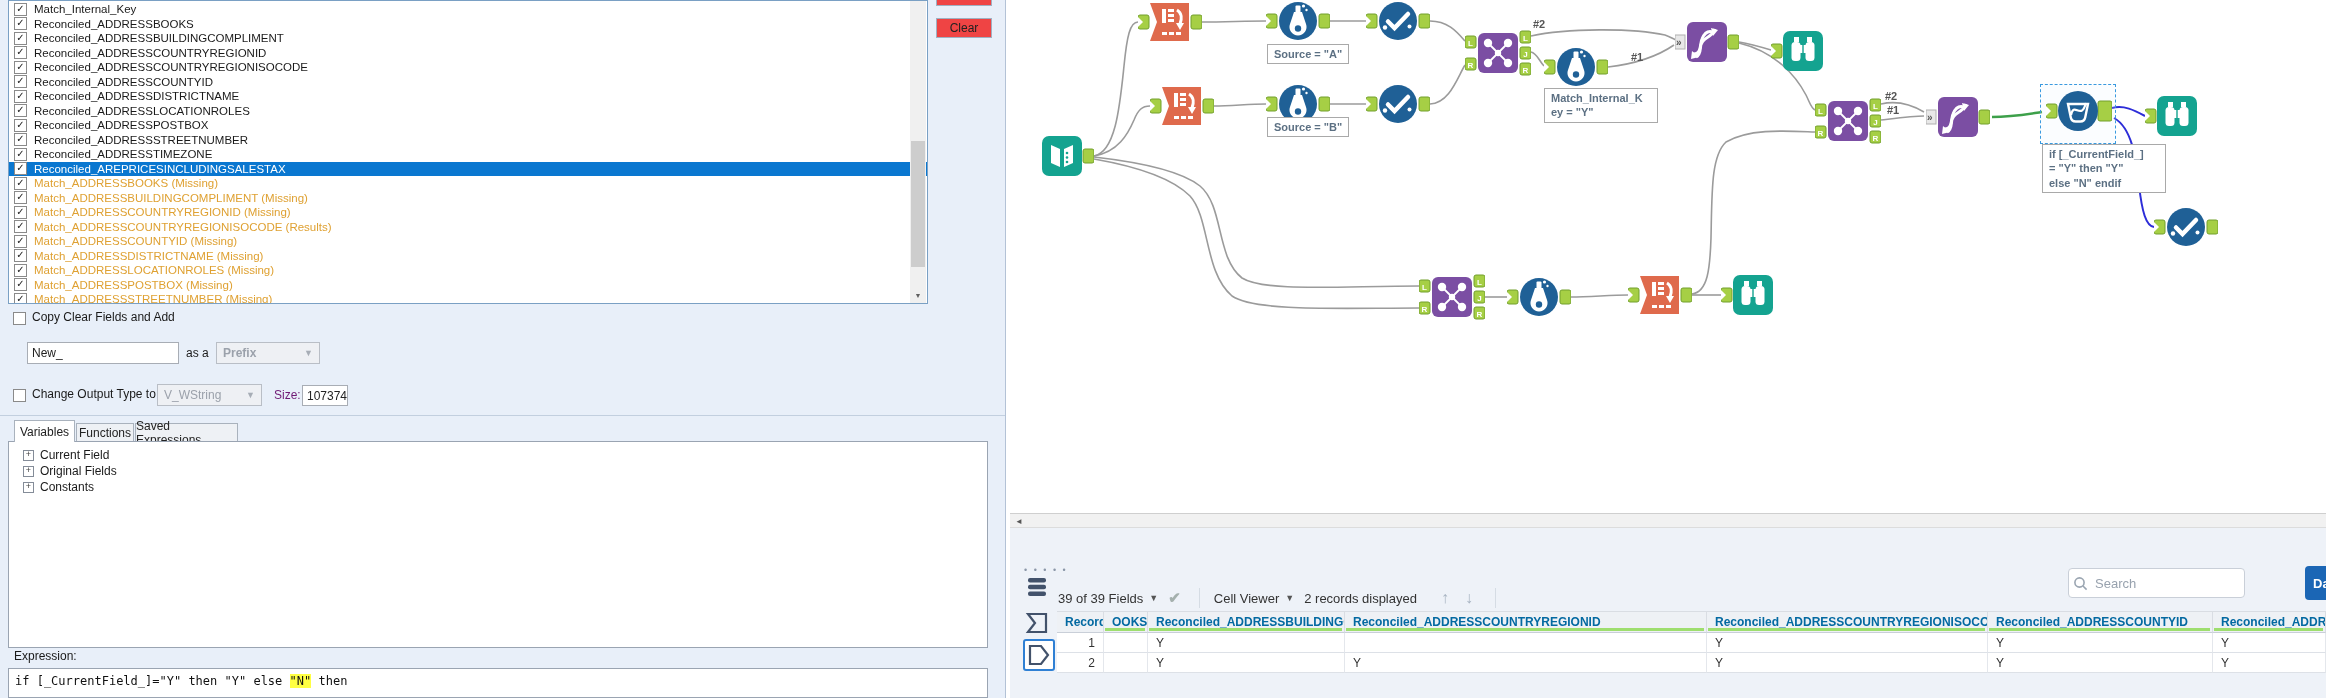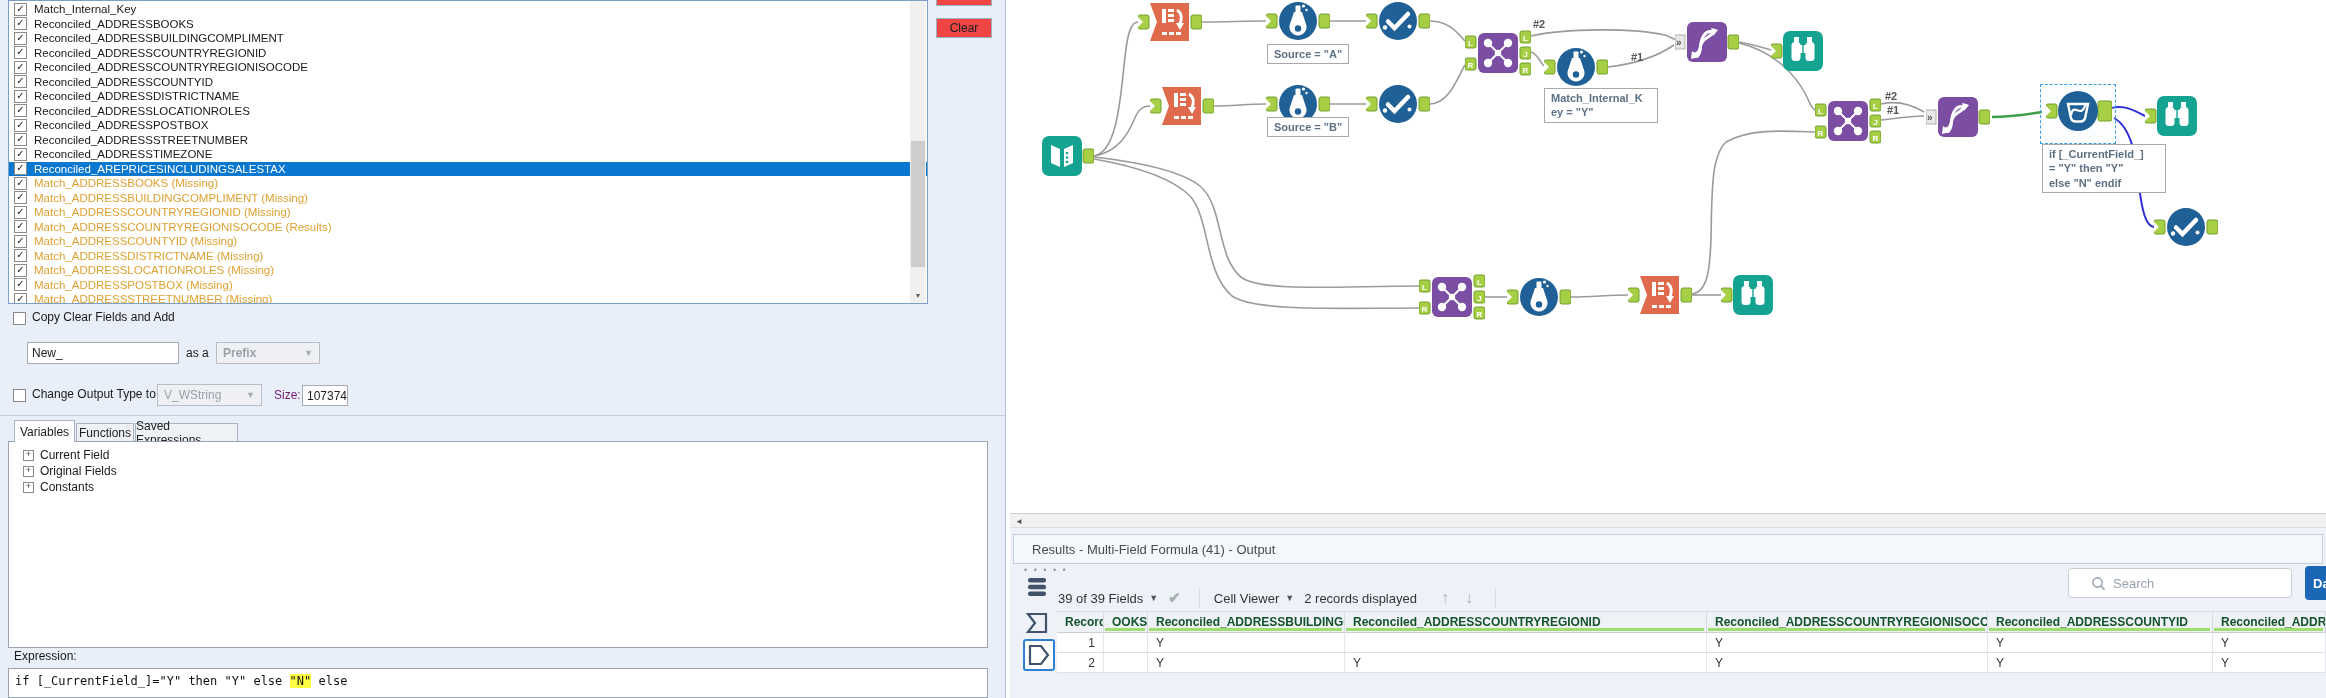--- a/index.html
+++ b/index.html
@@ -62,29 +62,29 @@
   .titlebar{position:absolute;left:3px;top:21px;width:1310px;height:30px;background:#f4f7fb;border:1px solid #c5d0de;box-sizing:border-box;
             display:flex;align-items:center;padding-left:18px;font-size:13px;color:#4a4a4a;}
   .dots{position:absolute;left:14px;top:52px;color:#8b97a8;font-size:9px;letter-spacing:2px;}
   .gicon{position:absolute;left:13px;width:28px;height:28px;display:flex;align-items:center;justify-content:center;}
   .gicon.sel{border:2px solid #2f80d4;border-radius:3px;background:#fff;}
   .tb-row{position:absolute;left:48px;top:72px;height:26px;display:flex;align-items:center;font-size:13px;color:#333;}
   .tb-row .car{font-size:9px;color:#555;margin:0 10px 0 6px;}
   .tb-sep{width:1px;height:20px;background:#d5dce4;margin:0 14px;}
   .tb-check{color:#a4b0ad;font-size:15px;font-weight:bold;margin-right:4px;}
   .tb-arrow{color:#a8b4c2;font-size:16px;margin:0 8px;}
-  .searchbox{position:absolute;left:1058px;top:55px;width:224px;height:30px;background:#fff;border:1px solid #c9cfd8;border-radius:4px;
-             box-sizing:border-box;display:flex;align-items:center;padding-left:22px;}
+  .searchbox{position:absolute;left:1058px;top:55px;width:177px;height:30px;background:#fff;border:1px solid #c9cfd8;border-radius:4px;
+             box-sizing:border-box;display:flex;align-items:center;padding-left:4px;}
   .searchbox .ph{color:#98a2ae;font-size:13px;margin-left:7px;}
   .da-btn{position:absolute;left:1295px;top:53px;width:36px;height:34px;background:#1b66b5;border-radius:4px;
           color:#fff;font-size:13px;font-weight:bold;display:flex;align-items:center;padding-left:8px;box-sizing:border-box;}
   .grid{position:absolute;left:47px;top:98px;}
   .thead,.tr{display:flex;}
   .th{position:relative;height:22px;background:#eef1f5;border-right:1px solid #d9dde3;border-bottom:1px solid #c9cfd8;border-top:1px solid #d9dde3;
-      box-sizing:border-box;font-size:12px;font-weight:bold;color:#14532d;display:flex;align-items:center;padding-left:8px;overflow:hidden;white-space:nowrap;}
+      box-sizing:border-box;font-size:12px;font-weight:bold;color:#0369a1;display:flex;align-items:center;padding-left:8px;overflow:hidden;white-space:nowrap;}
   .th.bar::after{content:"";position:absolute;left:1px;right:2px;bottom:1px;height:3px;background:#9ede6e;}
   .td{height:20px;background:#fff;border-right:1px solid #e4e7ec;border-bottom:1px solid #dde1e7;box-sizing:border-box;
       font-size:12px;color:#333;display:flex;align-items:center;padding-left:8px;overflow:hidden;white-space:nowrap;}
   .th:nth-child(1),.td:nth-child(1){width:47px;}
   .th:nth-child(2),.td:nth-child(2){width:44px;}
   .th:nth-child(3),.td:nth-child(3){width:197px;}
   .th:nth-child(4),.td:nth-child(4){width:362px;}
   .th:nth-child(5),.td:nth-child(5){width:281px;}
   .th:nth-child(6),.td:nth-child(6){width:225px;}
   .th:nth-child(7),.td:nth-child(7){width:113px;}
@@ -401,21 +401,21 @@
         </div>
 
         <div class="tree-item">
           <span class="exp">+</span>
           <span>Constants</span>
         </div>
       </div>
 
     <span class="lbl" style="left:14px;top:649px;">Expression:</span>
     <div class="expr-box">
-      <div class="expr-text"><span>if [_CurrentField_]="Y" then "Y" else </span><span class="hl">"N"</span><span> else</span></div>
+      <div class="expr-text"><span>if [_CurrentField_]="Y" then "Y" else </span><span class="hl">"N"</span><span> then</span></div>
     </div>
   </section>
 
   <section id="canvas">
     <svg id="wires" width="1316" height="513">
       <g stroke="#9b9b9b" stroke-width="1.6" fill="none">
         <path d="M84,156 C106,152 110,104 114,66 C117,36 120,22 128,22"></path>
         <path d="M84,156 C108,152 118,134 124,120 C128,110 132,106 140,106"></path>
         <path d="M192,22 C215,22 235,21 256,21"></path>
         <path d="M204,106 C222,106 238,104 256,104"></path>
@@ -516,23 +516,20 @@
     <span class="wl" style="left:523px;top:18px;">#2</span>
     <span class="wl" style="left:621px;top:51px;">#1</span>
     <span class="wl" style="left:875px;top:90px;">#2</span>
     <span class="wl" style="left:877px;top:104px;">#1</span>
   </section>
 
   <section id="results">
     <div class="hscroll">
       <div class="hleft">◄</div>
     </div>
-    <div class="titlebar">
-        <span>Results - Multi-Field Formula (41) - Output</span>
-      </div>
     <div class="dots">• • • • •</div>
 
     <div class="gicon" style="top:60px;">
       <svg width="22" height="22">
           <rect x="2" y="2" width="18" height="4.5" rx="2" fill="#42526b"></rect>
           <rect x="2" y="8.8" width="18" height="4.5" rx="2" fill="#42526b"></rect>
           <rect x="2" y="15.6" width="18" height="4.5" rx="2" fill="#42526b"></rect>
         </svg>
     </div>
     <div class="gicon" style="top:96px;">

